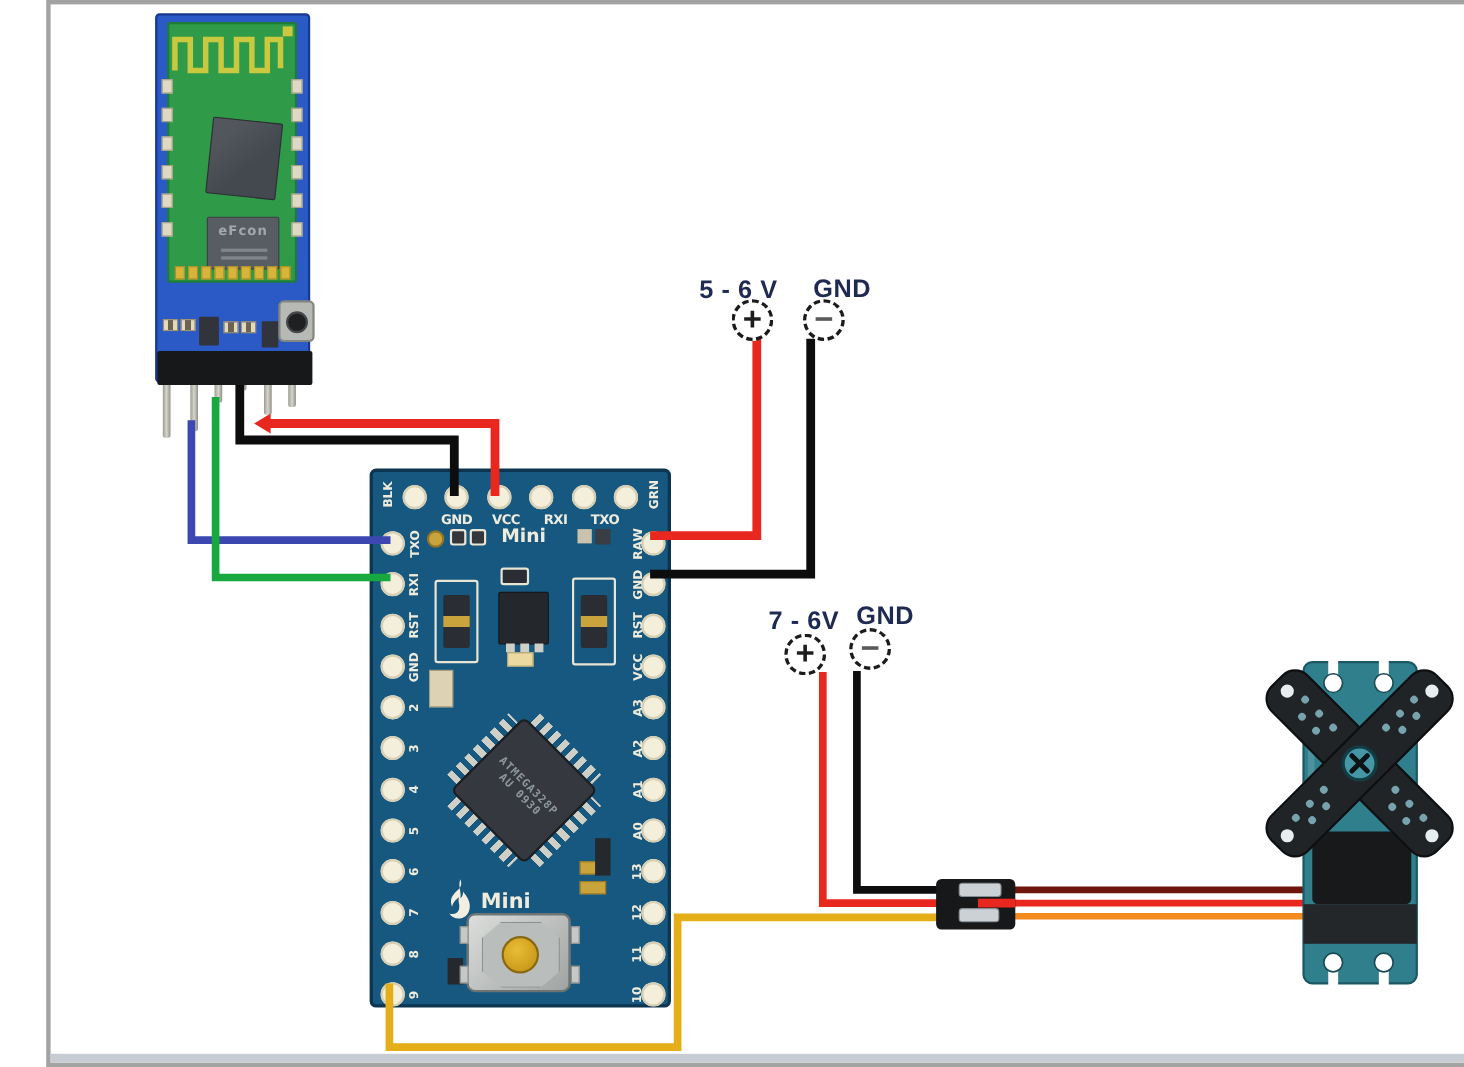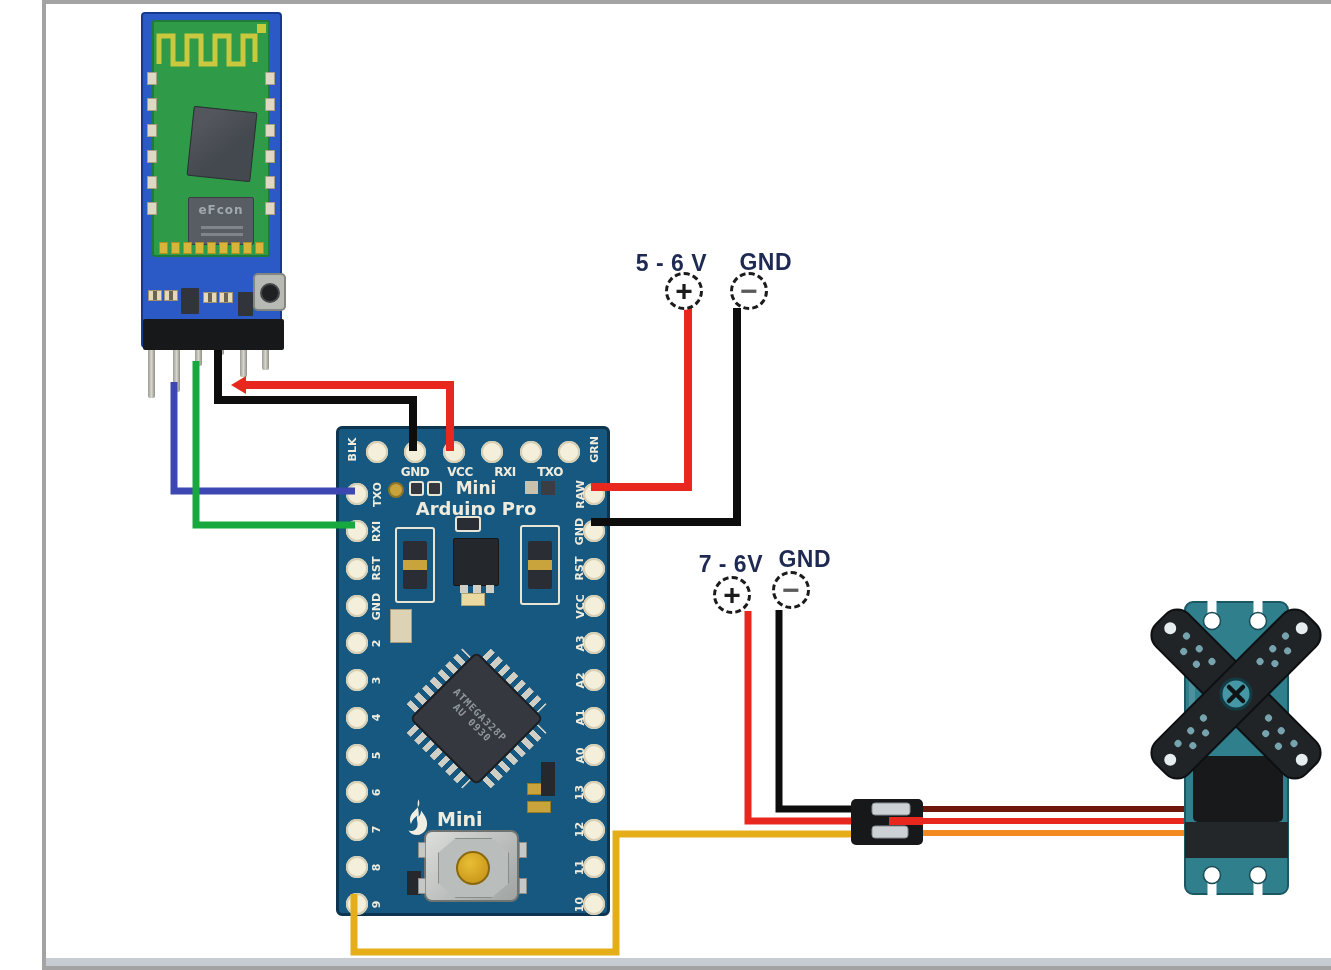--- a/index.html
+++ b/index.html
@@ -262,21 +262,20 @@
         <span>12</span>
       </div>
     <div class="pl silk" style="left:233px;top:427px;">
         <span>11</span>
       </div>
     <div class="pl silk" style="left:233px;top:464px;">
         <span>10</span>
       </div>
 
     <div class="abs silk" style="left:0;top:49px;width:274px;text-align:center;font-size:17px;">Mini</div>
-    <div class="abs silk" style="left:0;top:69px;width:274px;text-align:center;font-size:18px;">Arduino Pro</div>
 
     <div class="abs" style="left:49px;top:53px;width:16px;height:16px;border-radius:50%;background:#c9a43c;border:2px solid #8f7526;"></div>
     <div class="outline-box" style="left:70px;top:52px;width:15px;height:15px;background:#33363c;"></div>
     <div class="outline-box" style="left:88px;top:52px;width:15px;height:15px;background:#33363c;"></div>
     <div class="abs" style="left:186px;top:52px;width:13px;height:13px;background:#c9c3ae;"></div>
     <div class="abs" style="left:202px;top:52px;width:14px;height:14px;background:#3a3d43;"></div>
     <div class="outline-box" style="left:56px;top:98px;width:40px;height:76px;">
       <div class="abs" style="left:6px;top:12px;width:24px;height:48px;background:#2a2d33;border-radius:2px;">
         <div class="abs" style="left:0;top:19px;width:24px;height:10px;background:#c9a43c;"></div>
       </div>

